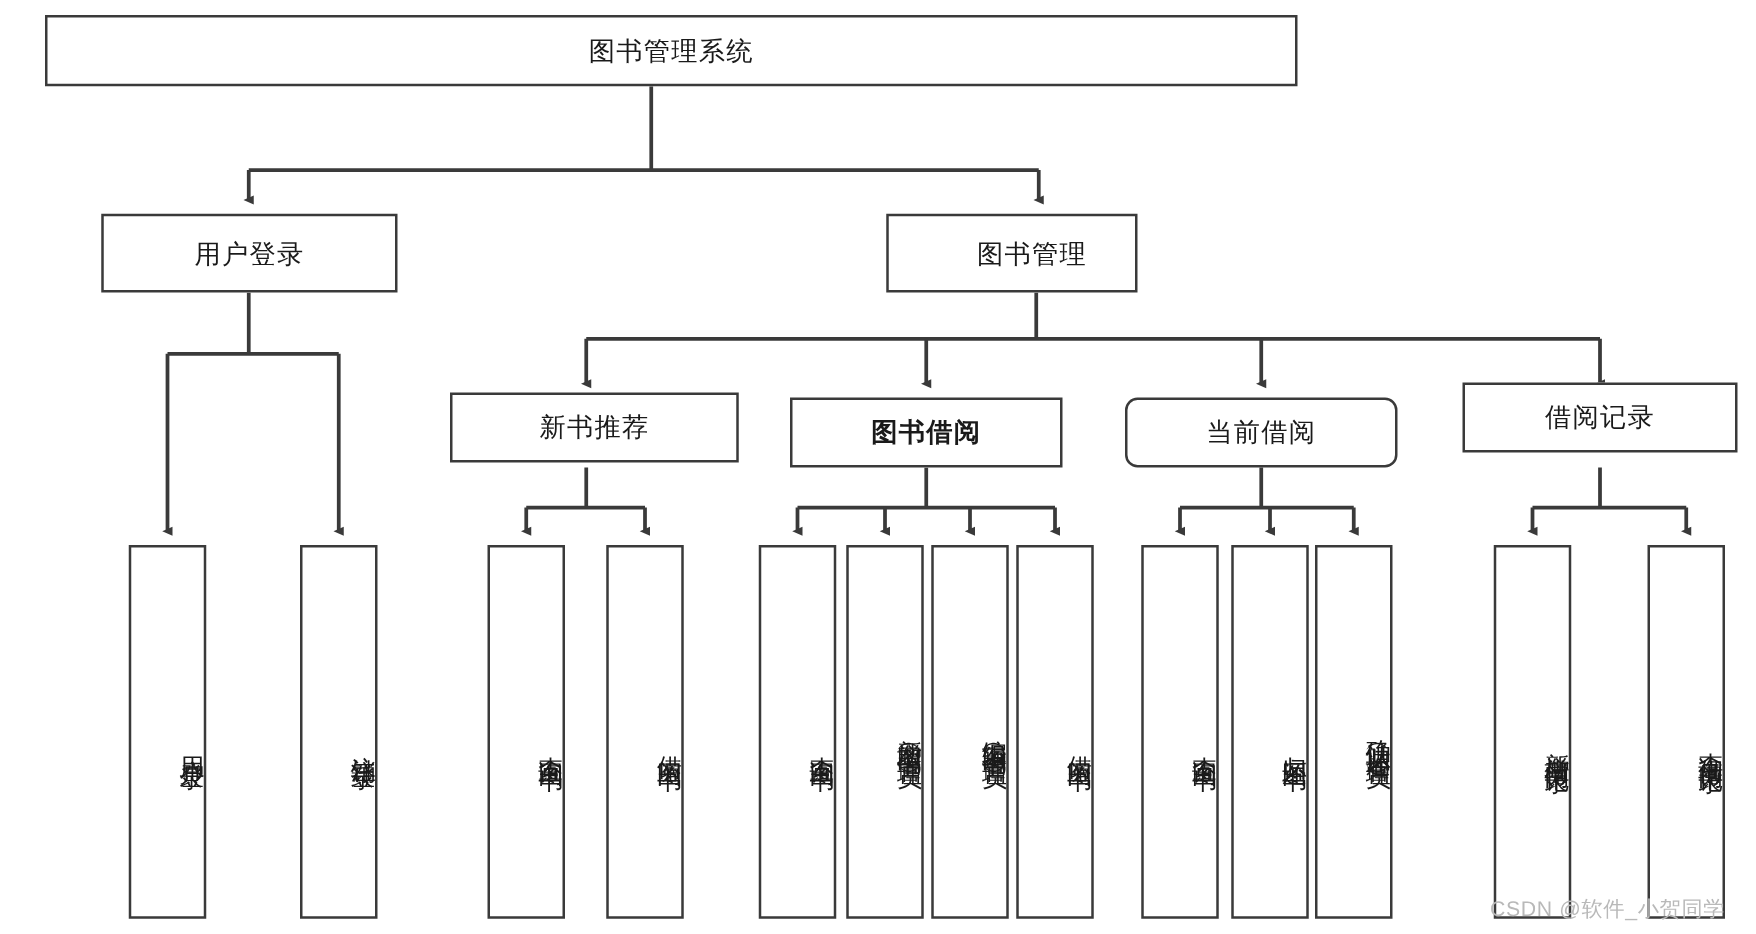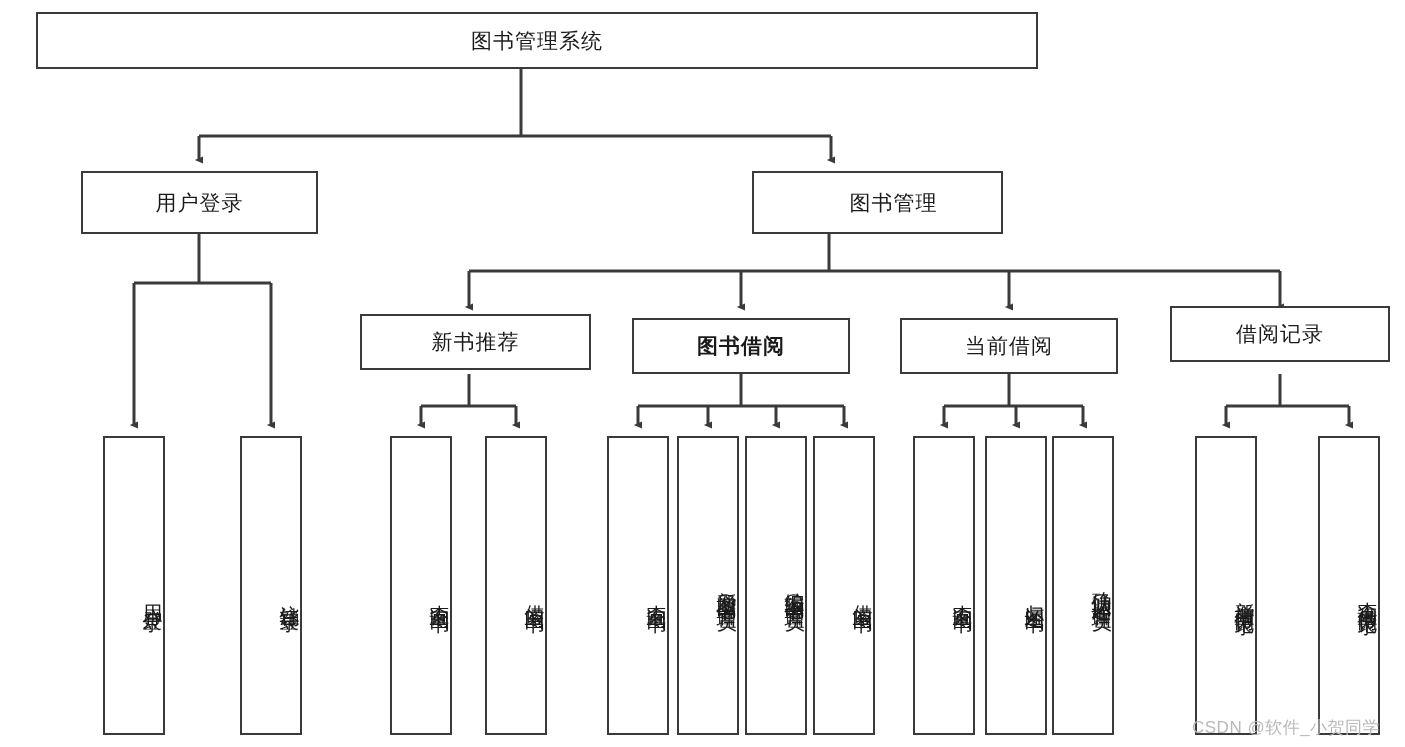--- a/index.html
+++ b/index.html
@@ -112,27 +112,27 @@
       <path d="M1226,406 L1349,406"></path>
       <path d="M1226,406 L1226,425" marker-end="url(#arrow)"></path>
       <path d="M1349,406 L1349,425" marker-end="url(#arrow)"></path>
     </g>
   </svg>
 
   <div class="node h" style="left:20px;  top:12px;  width:1002px; height:57px;margin-left:16px;">图书管理系统</div>
 
   <div class="node h" style="left:81px;  top:171px; width:237px; height:63px;">用户登录</div>
 
-  <div class="node h" style="left:752px; top:171px; width:251px; height:63px;padding-left:32px;">图书管理</div>
+  <div class="node h" style="left:709px; top:171px; width:201px; height:63px;padding-left:32px;">图书管理</div>
 
   <div class="node h" style="left:360px; top:314px; width:231px; height:56px;">新书推荐</div>
 
   <div class="node h" style="left:632px; top:318px; width:218px; height:56px;font-weight:bold;">图书借阅</div>
 
-  <div class="node h" style="left:900px; top:318px; width:218px; height:56px;">当前借阅</div>
+  <div class="node h" style="left:900px; top:318px; width:218px; height:56px;border-radius:10px;">当前借阅</div>
 
   <div class="node h" style="left:1170px;top:306px; width:220px; height:56px;">借阅记录</div>
 
   <div class="node v" style="left:103px; top:436px; width:62px; height:299px;">用户登录</div>
 
   <div class="node v" style="left:240px; top:436px; width:62px; height:299px;">注销登录</div>
 
   <div class="node v" style="left:390px; top:436px; width:62px; height:299px;">查询图书</div>
 
   <div class="node v" style="left:485px; top:436px; width:62px; height:299px;">借阅图书</div>

